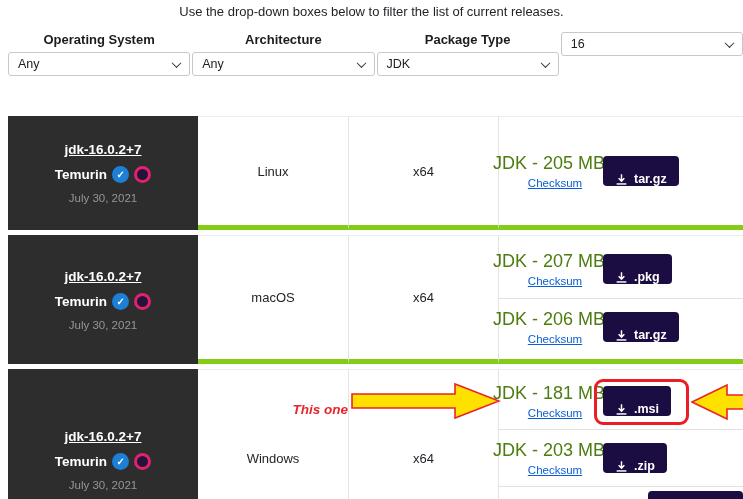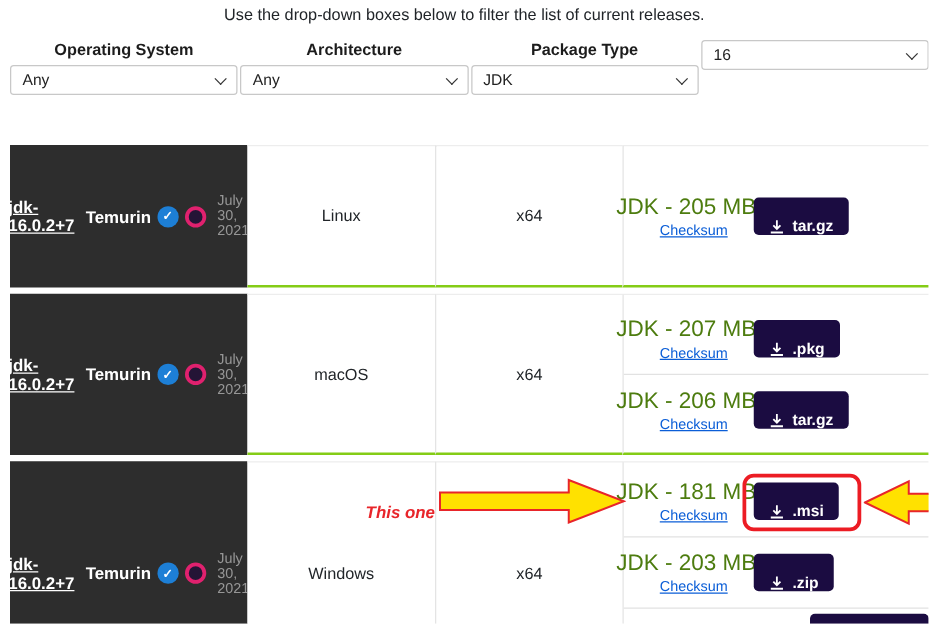--- a/index.html
+++ b/index.html
@@ -28,34 +28,34 @@
   }
 
   
   .table { margin-top:40px; }
   .t-row {
     display:grid; grid-template-columns:190px 150px 150px 1fr;
     margin:0 0 5px 8px;
   }
   .cell.dark {
     background:#2d2d2d; color:#fff;
-    display:flex; flex-direction:row; align-items:center; justify-content:center; gap:9px;
+    display:flex; flex-direction:column; align-items:center; justify-content:center; gap:9px;
   }
   .release-link { color:#fff; font-size:13.5px; font-weight:600; text-decoration:underline; cursor:pointer; }
   .vendor { display:flex; align-items:center; gap:5px; }
   .vendor-name { font-size:13.5px; font-weight:bold; }
   .badge { width:17px; height:17px; border-radius:50%; display:inline-flex; align-items:center; justify-content:center; }
   .badge.check { background:#1d7fd6; color:#fff; font-size:10px; font-weight:bold; }
   .badge.temurin { background:#241436; border:3px solid #e0216e; }
   .date { font-size:11.5px; color:#969696; }
 
   .cell.light {
     background:#fff; display:flex; align-items:center; justify-content:center;
     font-size:13px; color:#212529;
-    border-top:1px solid #ededed; border-bottom:2px solid #84cc16;
+    border-top:1px solid #ededed; border-bottom:5px solid #84cc16;
   }
   .cell.b-left { border-left:1px solid #e4e4e4; }
 
   .cell.downloads { flex-direction:column; justify-content:center; align-items:stretch; }
   .cell.downloads.stack-top { justify-content:flex-start; padding-top:2px; }
   .dl-entry {
     height:57px; display:flex; align-items:center; gap:12px; padding-left:8px; flex:0 0 auto;
   }
   .dl-entry + .dl-entry { border-top:1px solid #e2e2e2; }
   .dl-info { width:84px; display:flex; flex-direction:column; align-items:center; gap:3px; }

